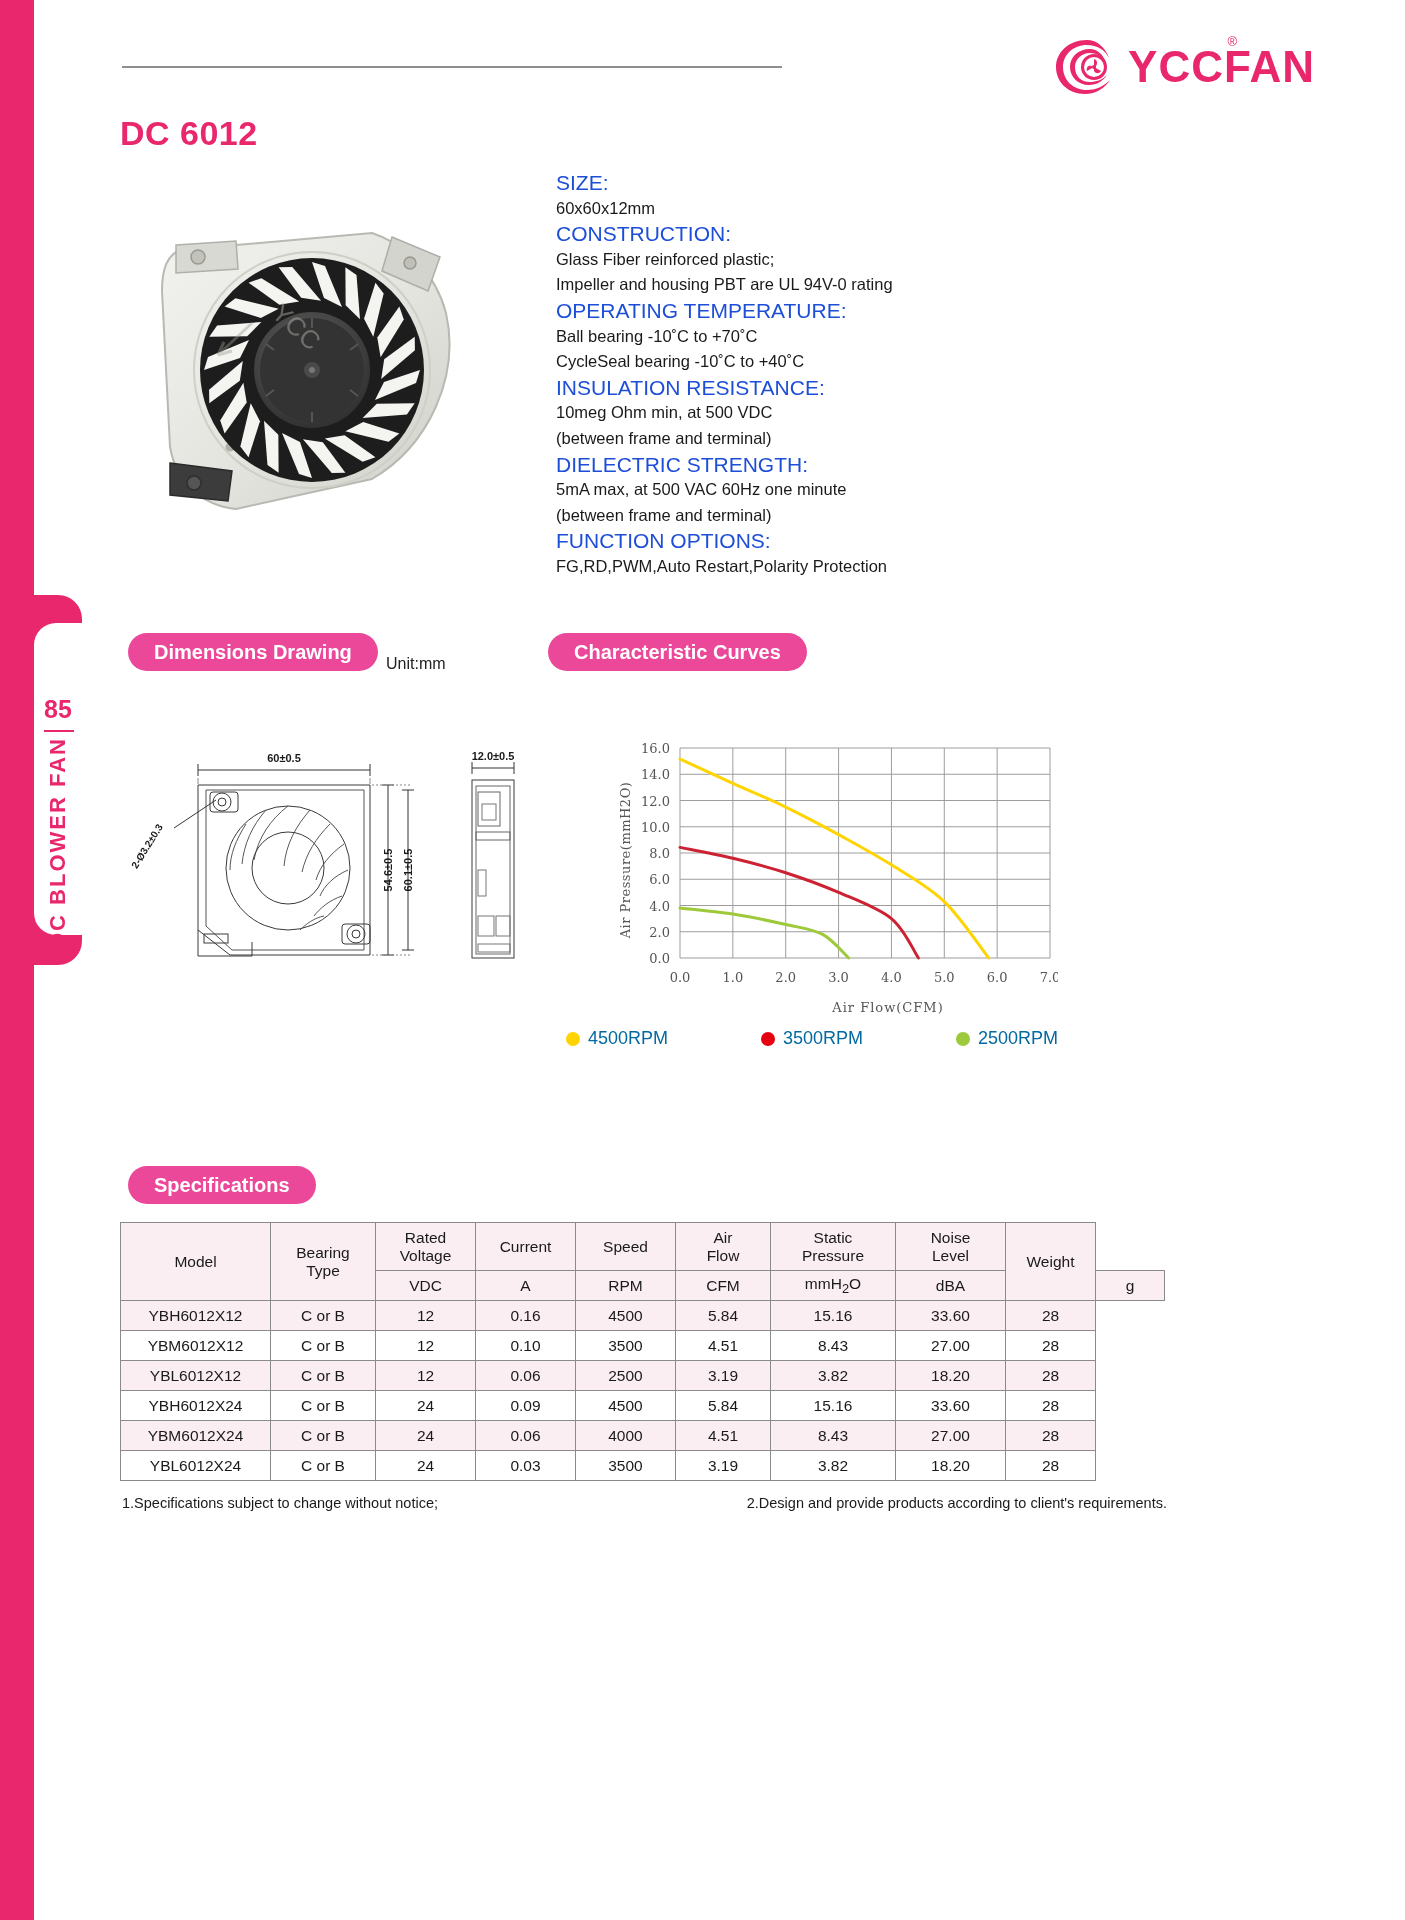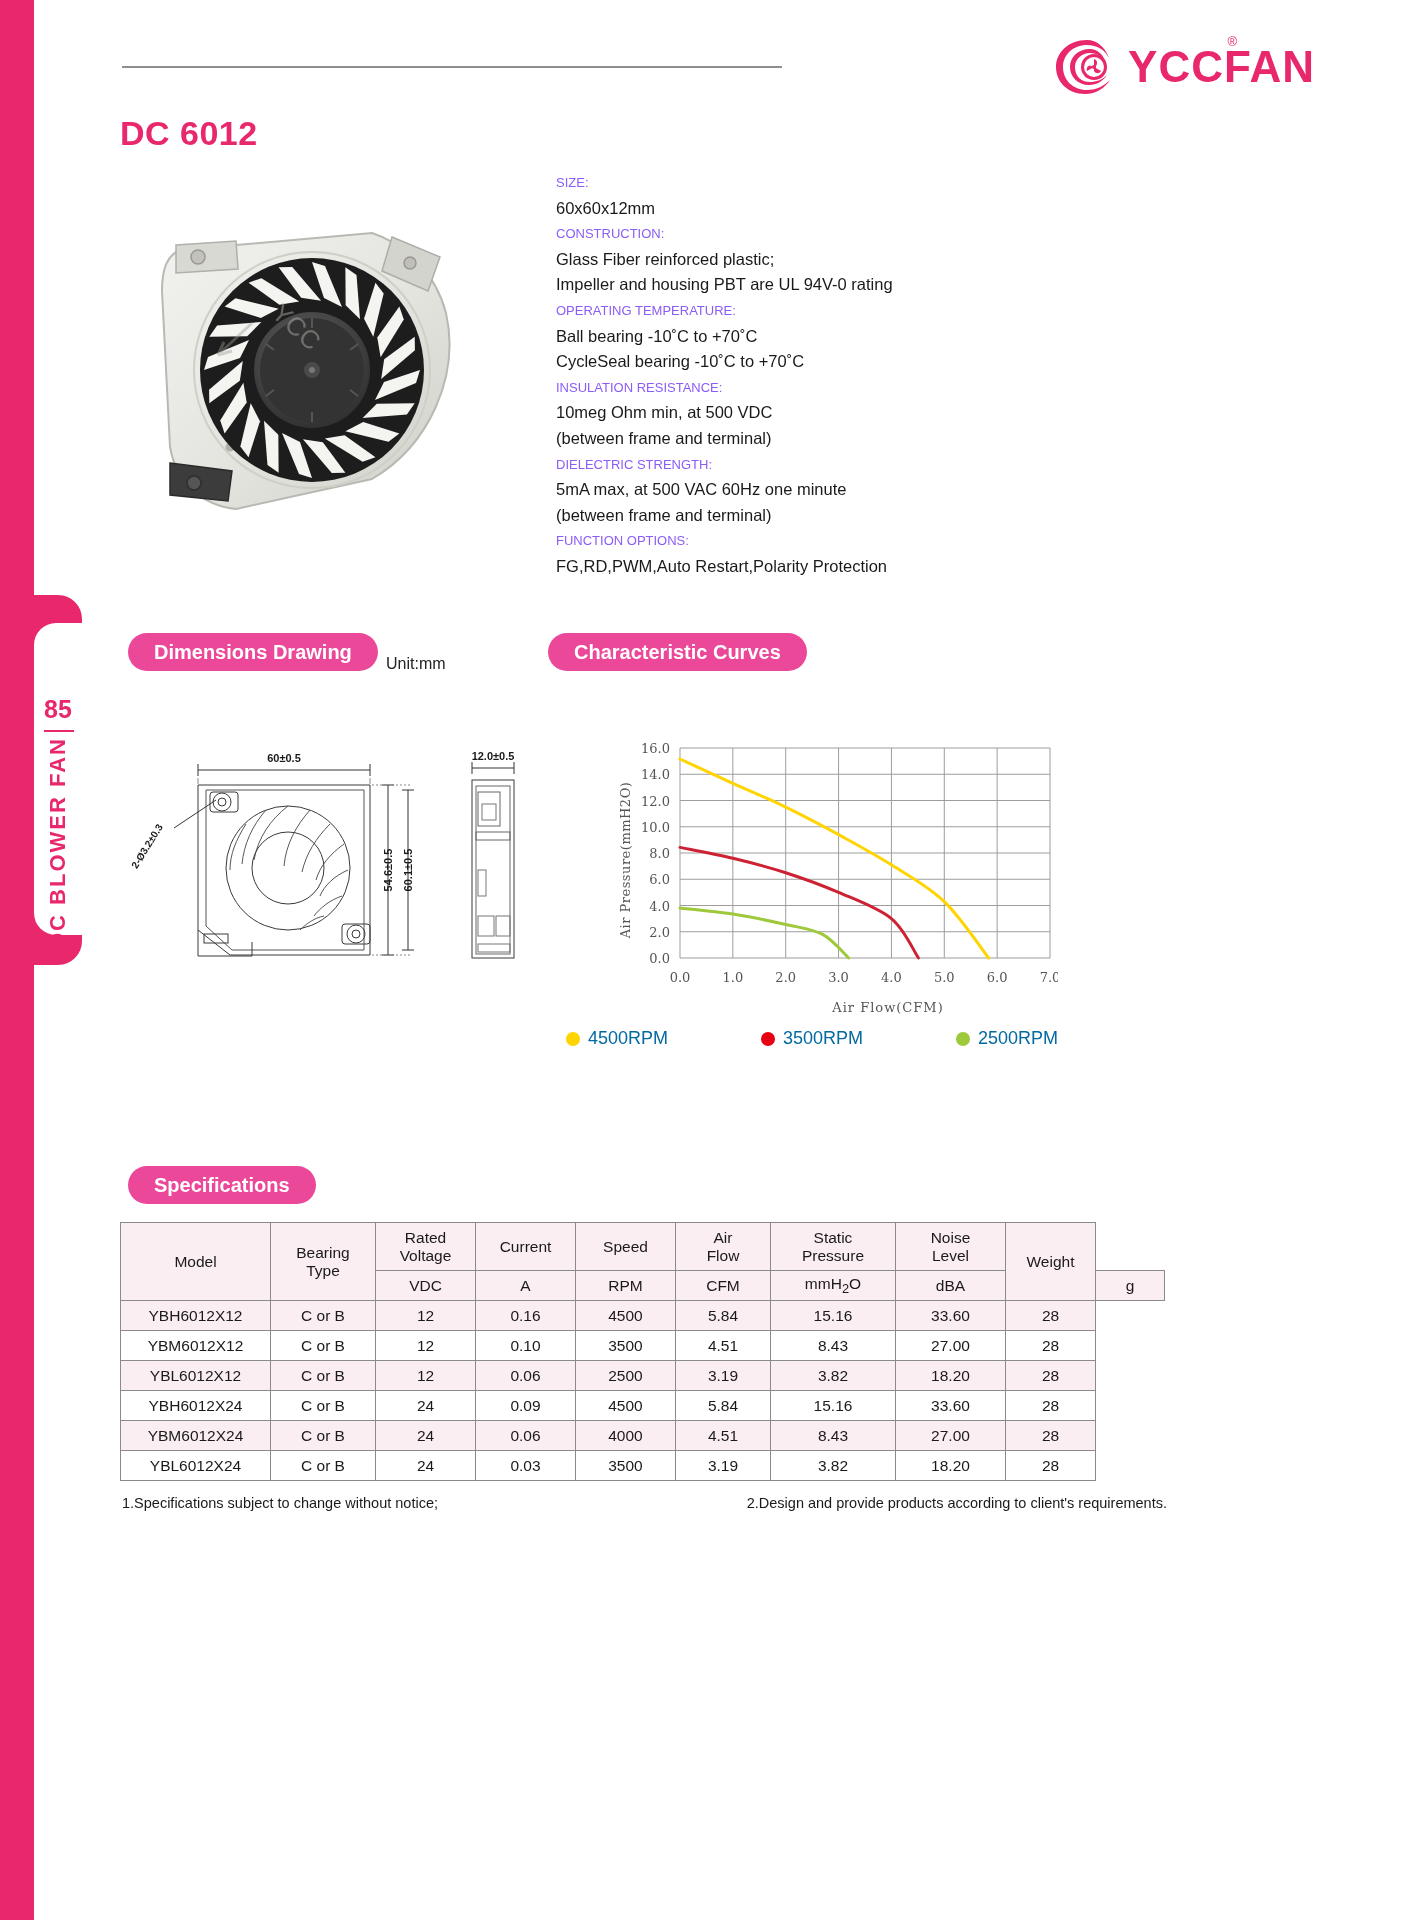--- a/index.html
+++ b/index.html
@@ -76,21 +76,21 @@
   }
 
   
   .photo { position: absolute; left: 140px; top: 195px; width: 360px; height: 350px; }
 
   
   .spec-text {
     position: absolute; left: 556px; top: 170px; width: 440px;
   }
   .spec-text .k {
-    color: #8b5cf6; font-size: 13px; line-height: 25.6px; white-space: nowrap;
+    color: #1d4ed8; font-size: 21px; line-height: 25.6px; white-space: nowrap;
   }
   .spec-text .v {
     color: #1a1a1a; font-size: 16.5px; line-height: 25.6px; white-space: nowrap;
   }
 
   
   .pill {
     position: absolute; height: 38px;
     background: #ec4899; border-radius: 19px;
     color: #fff; font-size: 20px; font-weight: bold;
@@ -307,21 +307,21 @@
   </div>
 
   <div class="spec-text">
     <div class="k">SIZE:</div>
     <div class="v">60x60x12mm</div>
     <div class="k">CONSTRUCTION:</div>
     <div class="v">Glass Fiber reinforced plastic;</div>
     <div class="v">Impeller and housing PBT are UL 94V-0 rating</div>
     <div class="k">OPERATING TEMPERATURE:</div>
     <div class="v">Ball bearing   -10˚C to +70˚C</div>
-    <div class="v">CycleSeal bearing   -10˚C to +70˚C</div>
+    <div class="v">CycleSeal bearing   -10˚C to +40˚C</div>
     <div class="k">INSULATION RESISTANCE:</div>
     <div class="v">10meg Ohm min, at 500 VDC</div>
     <div class="v">(between frame and terminal)</div>
     <div class="k">DIELECTRIC STRENGTH:</div>
     <div class="v">5mA max, at 500 VAC 60Hz one minute</div>
     <div class="v">(between frame and terminal)</div>
     <div class="k">FUNCTION OPTIONS:</div>
     <div class="v">FG,RD,PWM,Auto Restart,Polarity Protection</div>
   </div>
 

